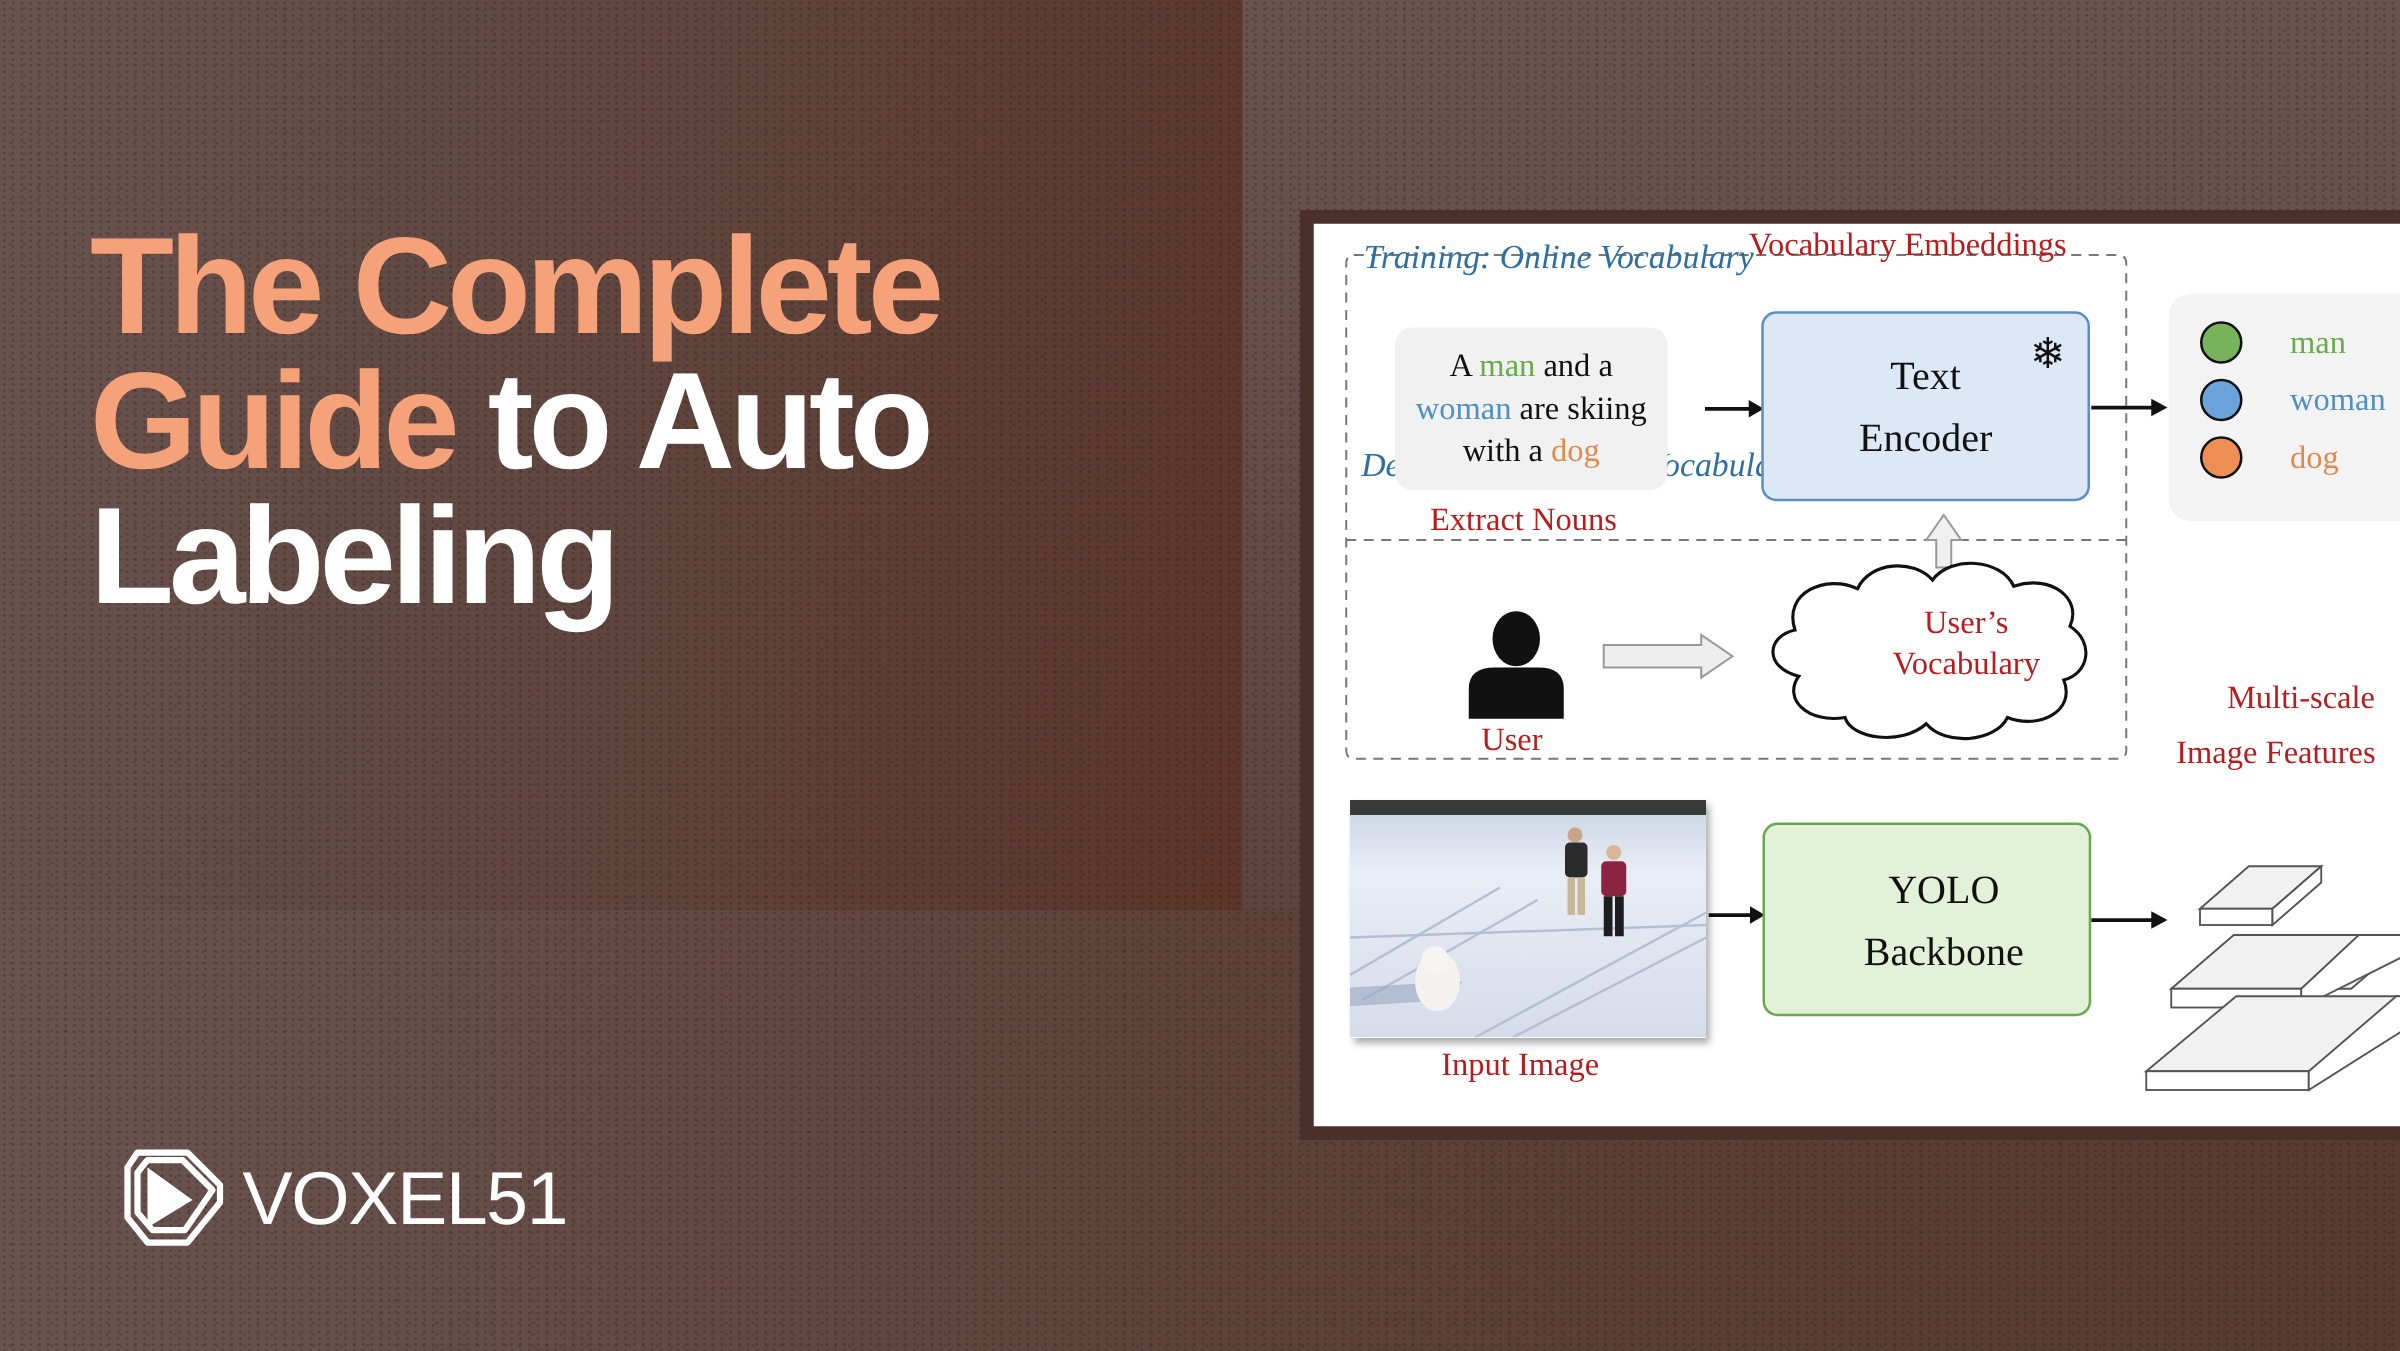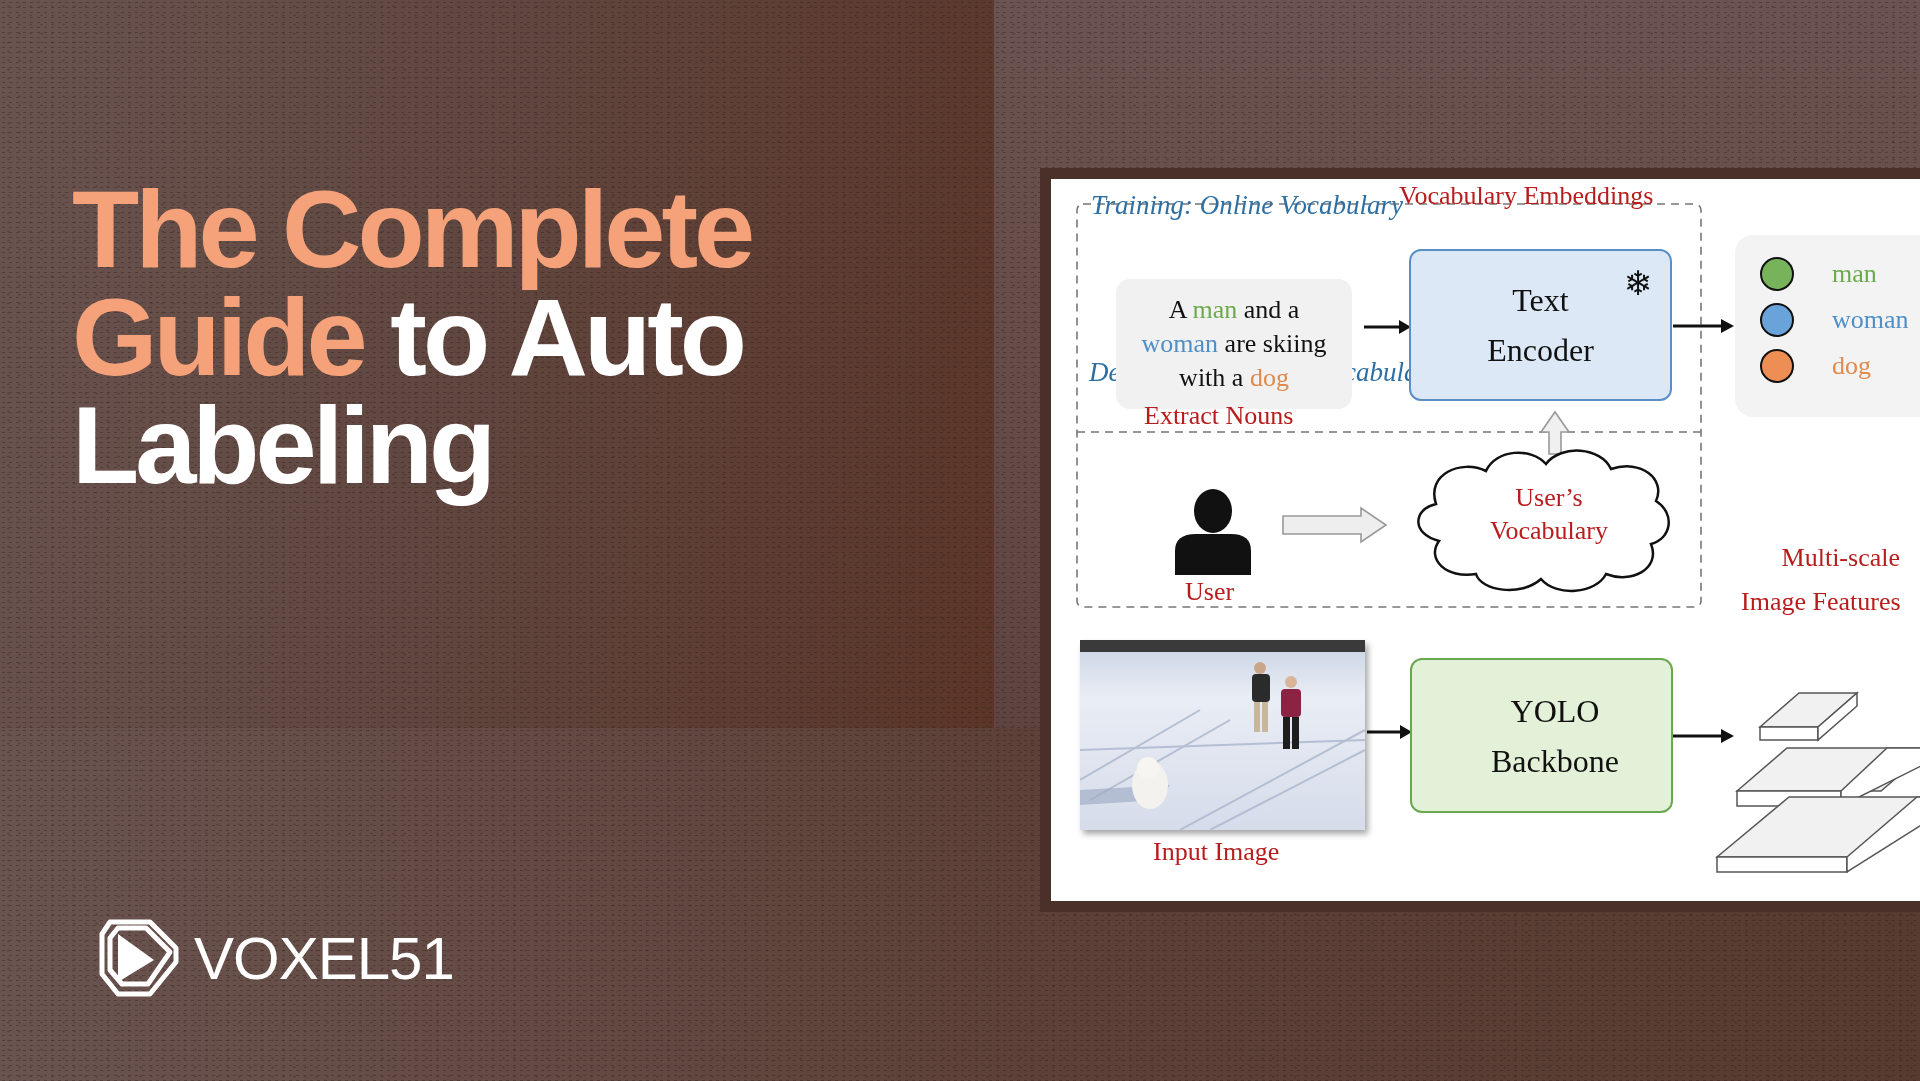--- a/index.html
+++ b/index.html
@@ -54,24 +54,24 @@
   .paper {
     position: absolute; left: 1051px; top: 179px; width: 880px; height: 722px;
     background: #ffffff; overflow: hidden;
   }
   .figure { position: absolute; left: 0; top: 0; width: 880px; height: 722px; }
   .serif { font-family: "Liberation Serif", serif; }
   .abs { position: absolute; white-space: nowrap; }
   .section-label { font-style: italic; font-size: 27px; color: #2e6fa3; }
   .txt { font-size: 26px; color: #b91c1c; }
   .box-sentence {
-    position: absolute; left: 65px; top: 83px; width: 236px; height: 130px;
+    position: absolute; left: 65px; top: 83px; width: 218px; height: 130px;
     background: #f1f1f1; border-radius: 14px;
     display: flex; align-items: center; justify-content: center; text-align: center;
-    font-size: 26px; line-height: 34px; color: #111; margin-top: 17px;
+    font-size: 26px; line-height: 34px; color: #111;
   }
   .box-text-encoder {
     position: absolute; left: 358px; top: 70px; width: 263px; height: 152px;
     background: #dce8f6; border: 2.5px solid #5b8ec4; border-radius: 12px; box-sizing: border-box;
     display: flex; flex-direction: column; align-items: center; justify-content: center;
     font-size: 32px; line-height: 50px; color: #111;
   }
   .box-yolo {
     position: absolute; left: 359px; top: 479px; width: 263px; height: 155px;
     background: #e2f1d8; border: 2.5px solid #6aa84f; border-radius: 12px; box-sizing: border-box;
@@ -190,21 +190,21 @@
 
     <div class="box-embed"></div>
     <div class="dot" style="left:709px;top:78px;background:#76b35a;"></div>
     <div class="dot" style="left:709px;top:124px;background:#6aa3da;"></div>
     <div class="dot" style="left:709px;top:170px;background:#ed8e55;"></div>
     <div class="abs c-man" style="left:781px;top:78px;font-size:26px;line-height:34px;">man</div>
     <div class="abs c-woman" style="left:781px;top:124px;font-size:26px;line-height:34px;">woman</div>
     <div class="abs c-dog" style="left:781px;top:170px;font-size:26px;line-height:34px;">dog</div>
 
     <div class="abs txt" style="left:134px;top:398px;">User</div>
-    <div class="abs txt" style="left:435px;top:302px;width:126px;text-align:center;line-height:33px;">
+    <div class="abs txt" style="left:459px;top:302px;width:126px;text-align:center;line-height:33px;">
       <span>User’s</span><br>
       <span>Vocabulary</span>
     </div>
 
     <div class="abs txt" style="left:730px;top:357px;line-height:44px;text-align:center;">
       <span>Multi-scale</span><br>
       <span style="margin-left:-40px;">Image Features</span>
     </div>
 
     <div class="input-image">

